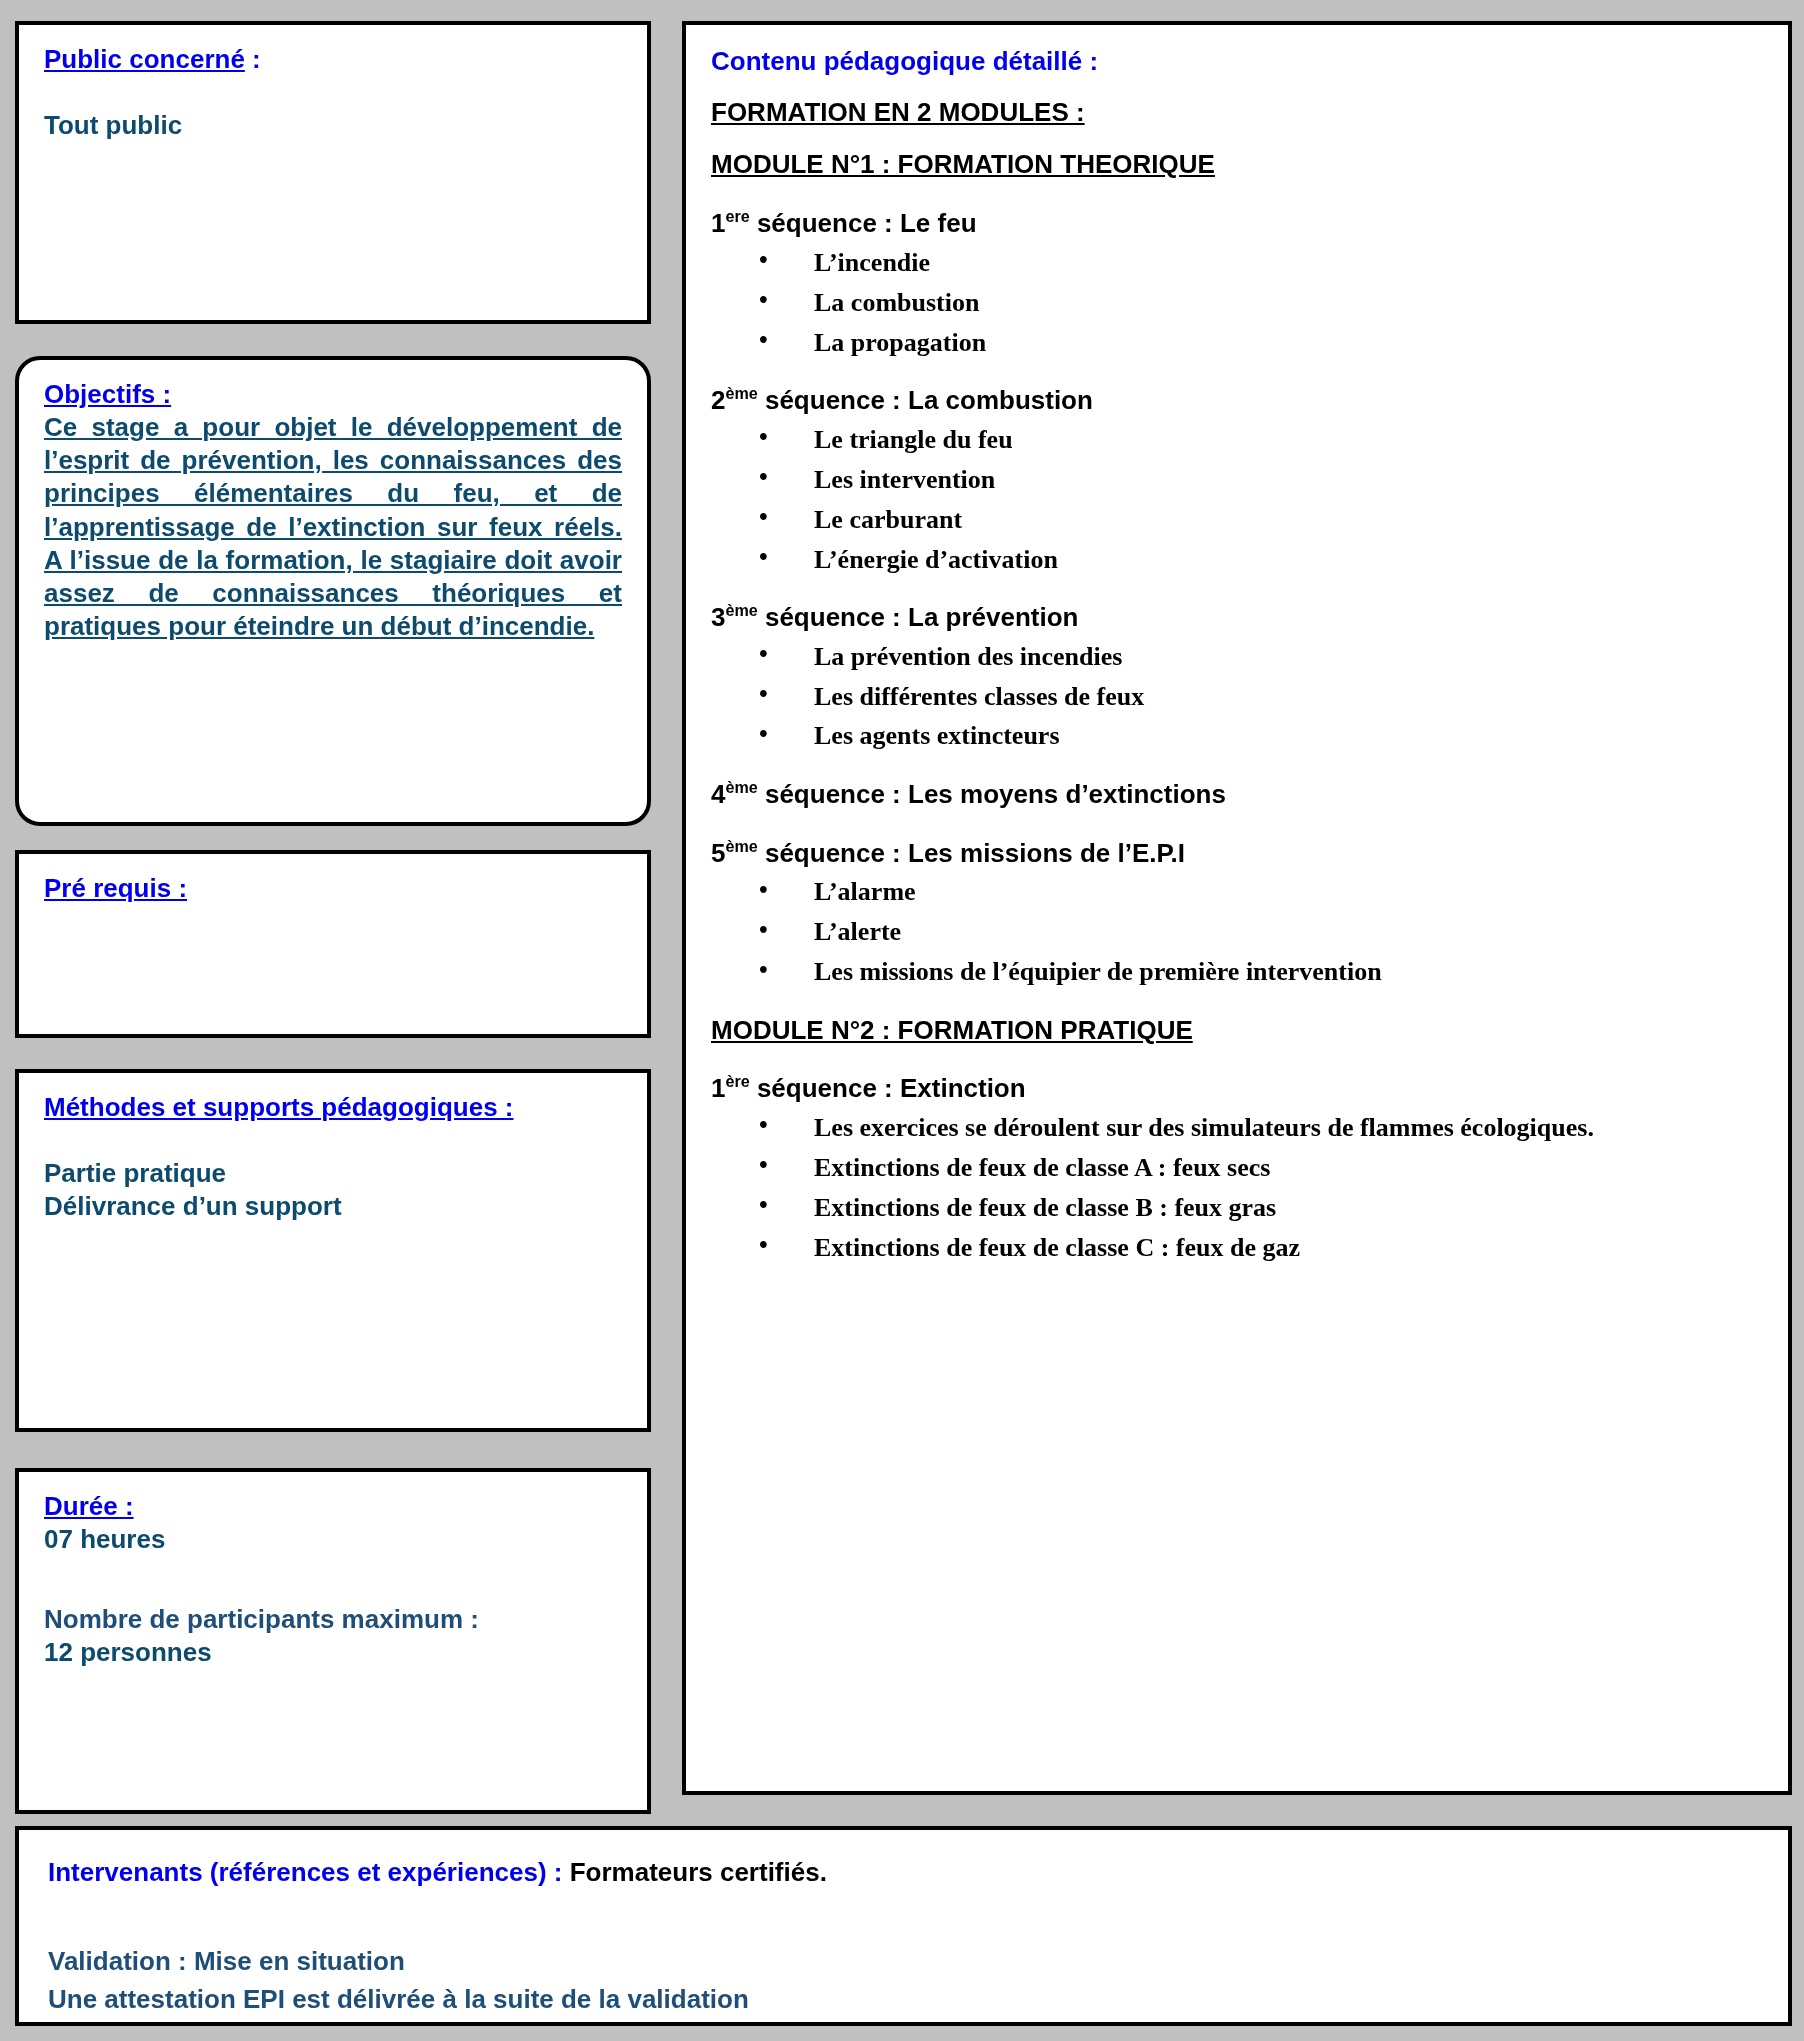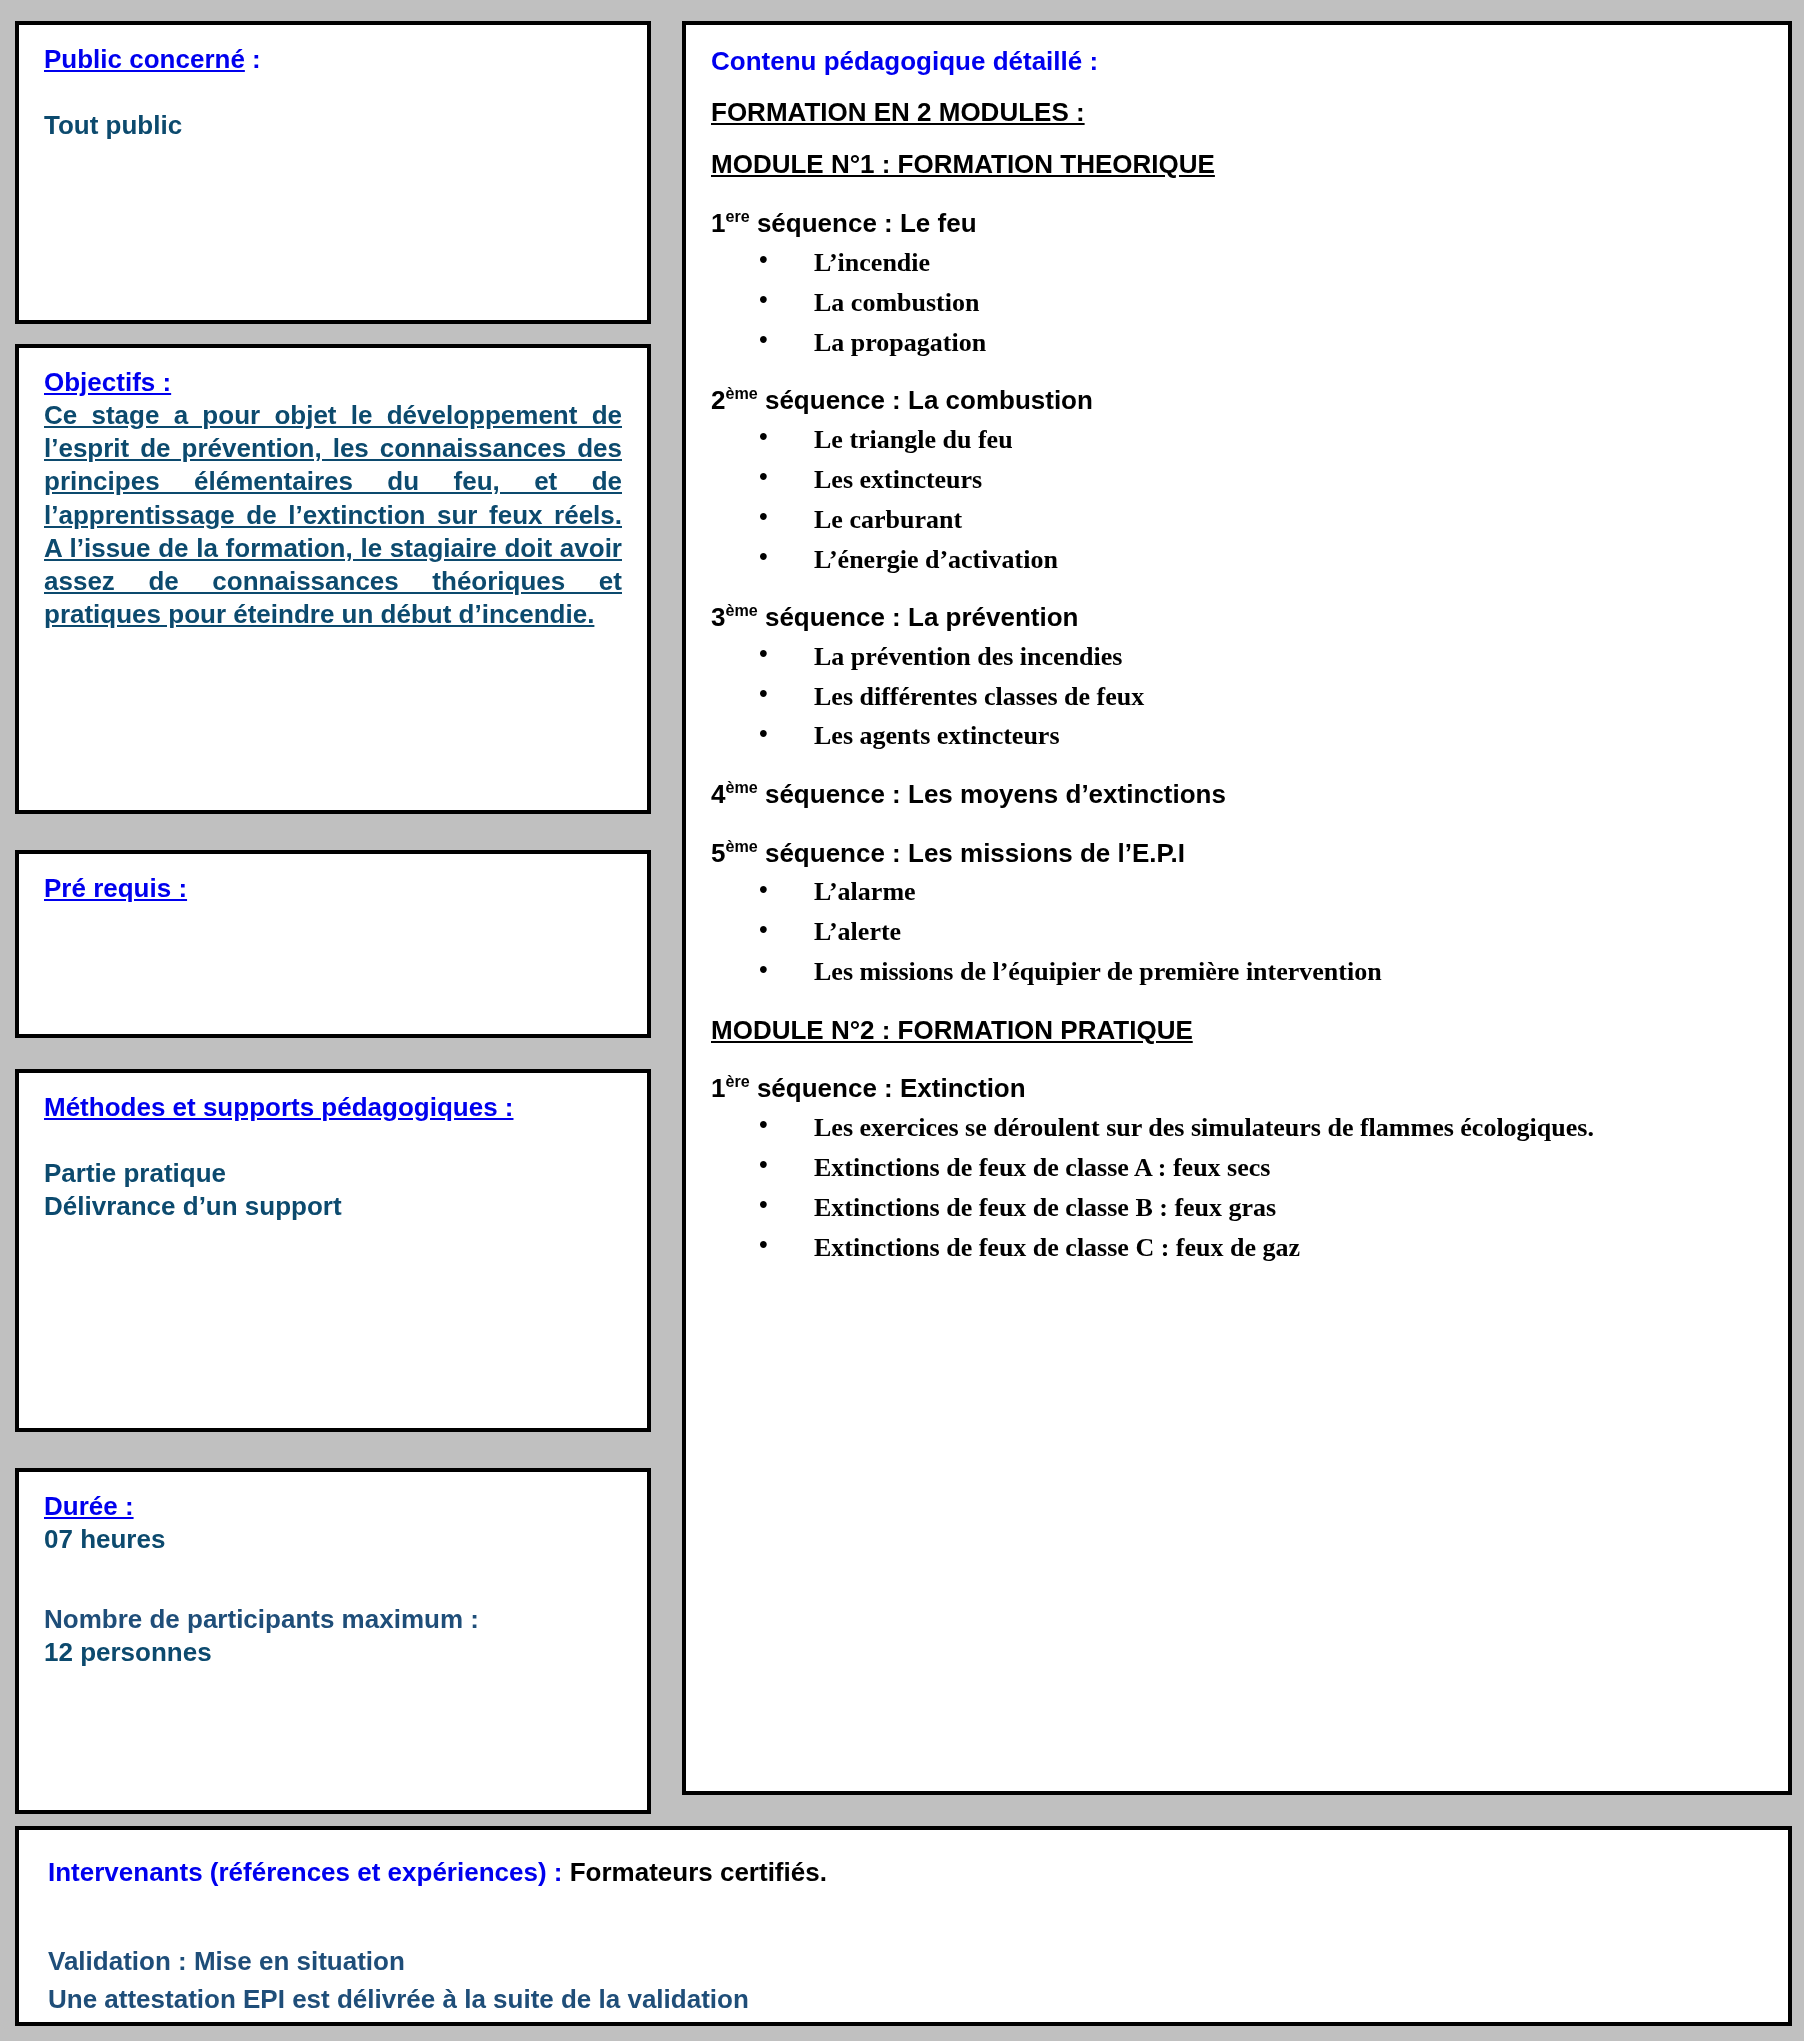--- a/index.html
+++ b/index.html
@@ -23,21 +23,21 @@
   }
   .box {
     position: absolute;
     background: #ffffff;
     border: 4.2px solid #000000;
     box-sizing: border-box;
     padding: 0;
   }
   
   #box-public      { left: 15px;  top: 21px;   width: 636px;  height: 303px; }
-  #box-objectifs   { left: 15px;  top: 344px;  width: 636px;  height: 470px; }
+  #box-objectifs   { left: 15px;  top: 356px;  width: 636px;  height: 470px; border-radius: 25px; }
   #box-prerequis   { left: 15px;  top: 850px; width: 636px;  height: 188px; }
   #box-methodes    { left: 15px;  top: 1069px; width: 636px;  height: 363px; }
   #box-duree       { left: 15px;  top: 1468px; width: 636px;  height: 346px; }
   
   #box-contenu     { left: 682px; top: 21px;   width: 1110px; height: 1774px; }
   
   #box-footer      { left: 15px;  top: 1826px; width: 1777px; height: 200px; }
 
   .inner { padding: 18.4px 25px 8.3px 25px; }
 
@@ -187,21 +187,21 @@
           <li>L’incendie</li>
           <li>La combustion</li>
           <li>La propagation</li>
         </ul>
       </div>
 
       <div class="blk">
         <p class="seq-head"><span>2</span><sup>ème</sup><span>  séquence : La combustion</span></p>
         <ul class="bullets">
           <li>Le triangle du feu</li>
-          <li>Les extincteurs</li>
+          <li>Les intervention</li>
           <li>Le carburant</li>
           <li>L’énergie d’activation</li>
         </ul>
       </div>
 
       <div class="blk">
         <p class="seq-head"><span>3</span><sup>ème</sup><span>  séquence : La prévention</span></p>
         <ul class="bullets">
           <li>La prévention des incendies</li>
           <li>Les différentes classes de feux</li>

